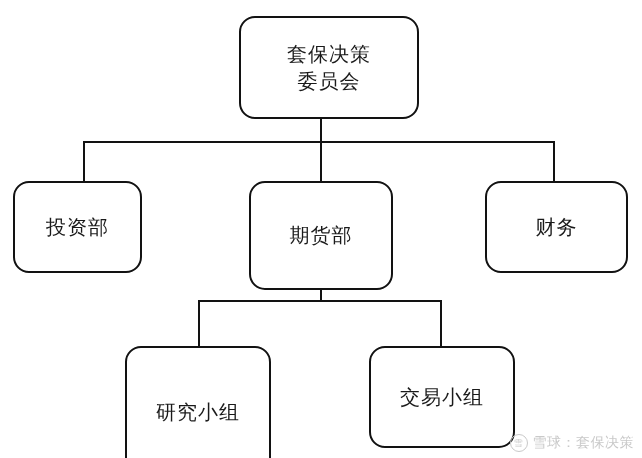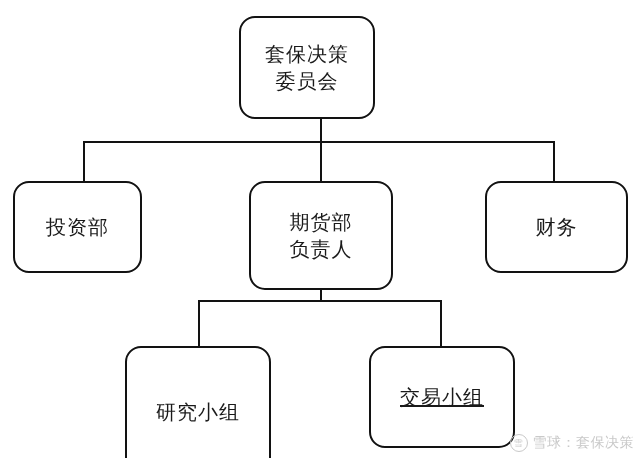--- a/index.html
+++ b/index.html
@@ -82,43 +82,42 @@
   <div class="conn-h" style="left:83px; top:141px; width:471px;"></div>
   <div class="conn-v" style="left:83px; top:141px; height:40px;"></div>
   <div class="conn-v" style="left:320px; top:141px; height:40px;"></div>
   <div class="conn-v" style="left:553px; top:141px; height:40px;"></div>
 
   <div class="conn-v" style="left:320px; top:278px; height:23px;"></div>
   <div class="conn-h" style="left:198px; top:300px; width:244px;"></div>
   <div class="conn-v" style="left:198px; top:300px; height:46px;"></div>
   <div class="conn-v" style="left:440px; top:300px; height:46px;"></div>
 
-  <div class="node" style="left:239px; top:16px; width:136px; height:103px;">
+  <div class="node" style="left:239px; top:16px; width:180px; height:103px;">
     <span>套保决策</span>
     <span class="line2">委员会</span>
   </div>
 
   <div class="node" style="left:13px; top:181px; width:129px; height:92px;">
     <span>投资部</span>
   </div>
 
   <div class="node" style="left:249px; top:181px; width:144px; height:109px;">
     <span>期货部</span>
-    <span class="line2">负责人</span>
   </div>
 
   <div class="node" style="left:485px; top:181px; width:143px; height:92px;align-items:center;">
     <span>财务</span>
   </div>
 
   <div class="node" style="left:125px; top:346px; width:146px; height:132px;">
     <span>研究小组</span>
   </div>
 
-  <div class="node" style="left:369px; top:346px; width:146px; height:102px;text-decoration:underline;">
+  <div class="node" style="left:369px; top:346px; width:146px; height:102px;">
     <span>交易小组</span>
   </div>
 
   <div id="watermark">
     <span class="wm-badge">雪</span>
     <span>雪球：套保决策</span>
   </div>
 
 </div>
 

